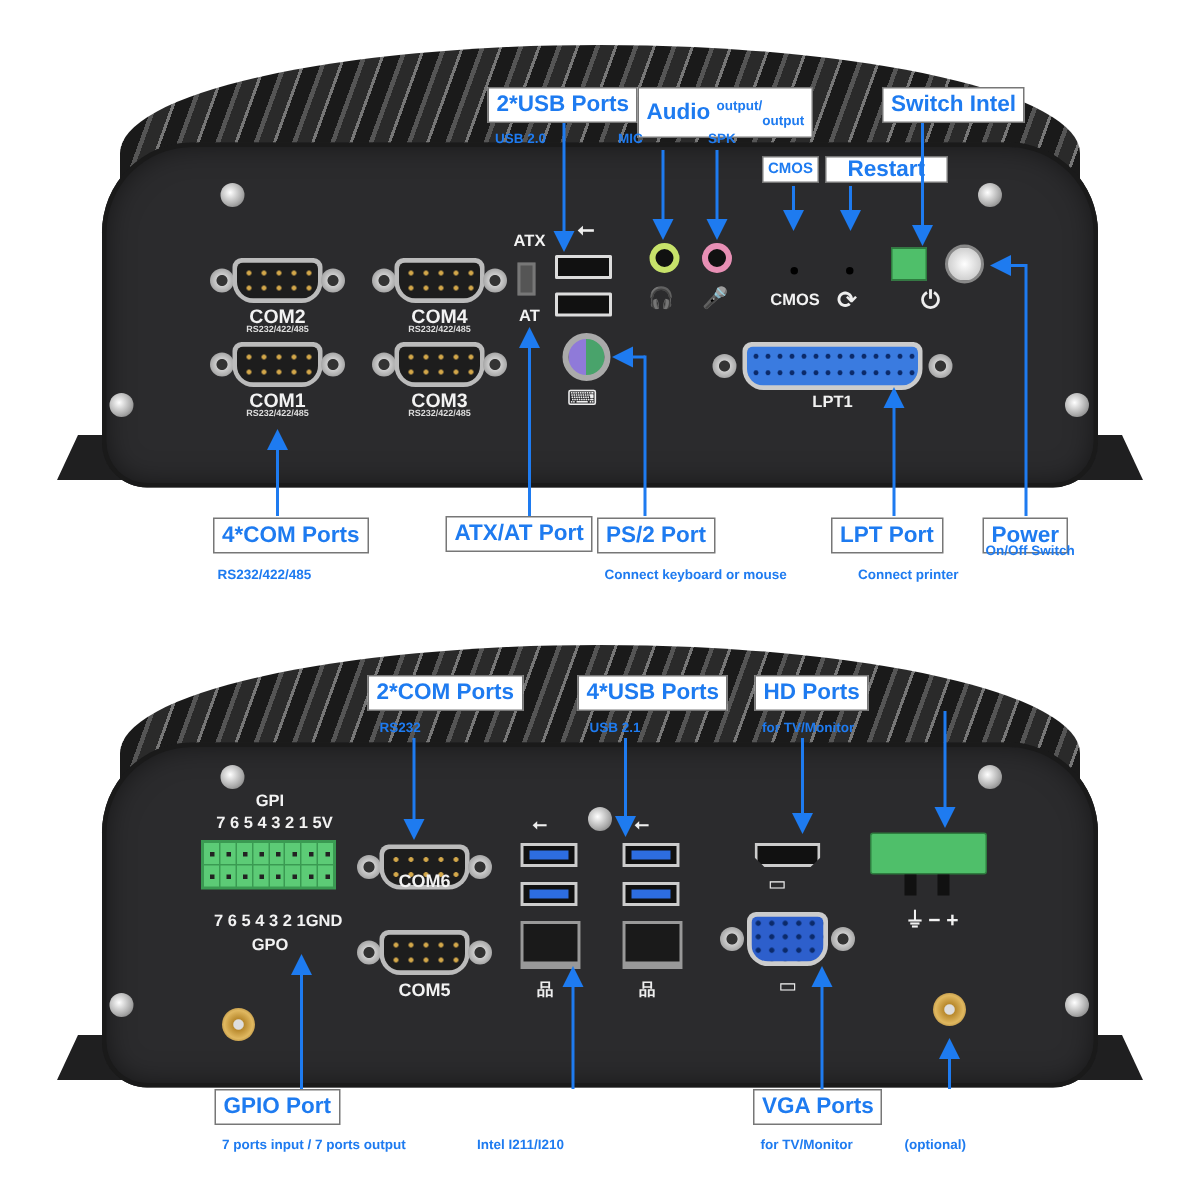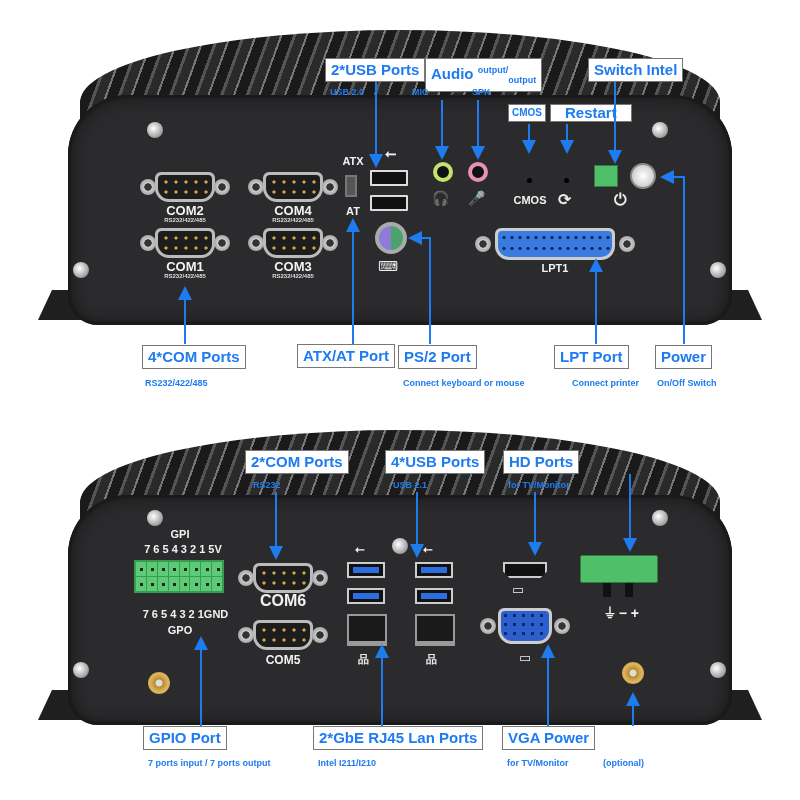--- a/index.html
+++ b/index.html
@@ -187,21 +187,21 @@
 
     <div class="arrow-up" style="left:589px;top:258px"></div>
       <div class="vline" style="left:595px;top:272px;height:72px"></div>
     <div class="callout" style="left:554px;top:345px"><span>LPT Port</span></div>
     <div class="note" style="left:572px;top:378px">Connect printer</div>
 
     <div class="arrow-left" style="left:660px;top:170px"></div>
       <div class="hline" style="left:672px;top:176px;width:12px"></div>
       <div class="vline" style="left:683px;top:176px;height:168px"></div>
     <div class="callout" style="left:655px;top:345px"><span>Power</span></div>
-    <div class="note" style="left:657px;top:378px">On/Off Switch</div>
+    <div class="note" style="left:657px;top:362px">On/Off Switch</div>
   </div>
 
   <div class="panel bot">
     <div class="fins" style="top:30px"></div>
     <div class="foot" style="left:45px;top:290px"></div>
     <div class="foot r" style="right:45px;top:290px"></div>
     <div class="chassis" style="left:68px;top:95px;width:664px;height:230px"></div>
     <div class="screw" style="left:147px;top:110px"></div>
     <div class="screw" style="left:652px;top:110px"></div>
     <div class="screw" style="left:392px;top:138px"></div>
@@ -231,21 +231,21 @@
     <div class="plabel" style="left:128px;top:208px;width:115px;font-size:11px">7 6 5 4 3 2 1GND</div>
     <div class="plabel" style="left:160px;top:224px;width:40px;font-size:11px">GPO</div>
 
     <div class="db9" style="left:238px;top:163px">
         <div class="ear" style="left:0"></div>
         <div class="body">
           <div></div>
         </div>
         <div class="ear" style="right:0"></div>
       </div>
-    <div class="plabel" style="left:238px;top:192px;width:90px;font-size:16px">COM6</div>
+    <div class="plabel" style="left:238px;top:180px;width:90px;font-size:12px">COM6</div>
     <div class="db9" style="left:238px;top:220px">
         <div class="ear" style="left:0"></div>
         <div class="body">
           <div></div>
         </div>
         <div class="ear" style="right:0"></div>
       </div>
     <div class="plabel" style="left:238px;top:253px;width:90px;font-size:12px">COM5</div>
 
     <div class="glyph" style="left:355px;top:142px;font-size:12px">⭠</div>
@@ -304,25 +304,24 @@
     <div class="vline" style="left:629px;top:74px;height:64px"></div>
       <div class="arrow-down" style="left:623px;top:138px"></div>
 
     <div class="arrow-up" style="left:194px;top:236px"></div>
       <div class="vline" style="left:200px;top:250px;height:78px"></div>
     <div class="callout" style="left:143px;top:326px"><span>GPIO Port</span></div>
     <div class="note" style="left:148px;top:358px">7 ports input / 7 ports output</div>
 
     <div class="arrow-up" style="left:375px;top:244px"></div>
       <div class="vline" style="left:381px;top:258px;height:68px"></div>
-    <div class="callout" style="left:313px;top:326px"><span>2*GbE RJ45 Lan Ports</span></div>
     <div class="note" style="left:318px;top:358px">Intel I211/I210</div>
 
     <div class="arrow-up" style="left:541px;top:244px"></div>
       <div class="vline" style="left:547px;top:258px;height:68px"></div>
-    <div class="callout" style="left:502px;top:326px"><span>VGA Power</span></div>
+    <div class="callout" style="left:502px;top:326px"><span>VGA Ports</span></div>
     <div class="note" style="left:507px;top:358px">for TV/Monitor</div>
 
     <div class="arrow-up" style="left:626px;top:292px"></div>
       <div class="vline" style="left:632px;top:306px;height:20px"></div>
     <div class="note" style="left:603px;top:358px">(optional)</div>
   </div>
 </div>
 
 </body></html>

